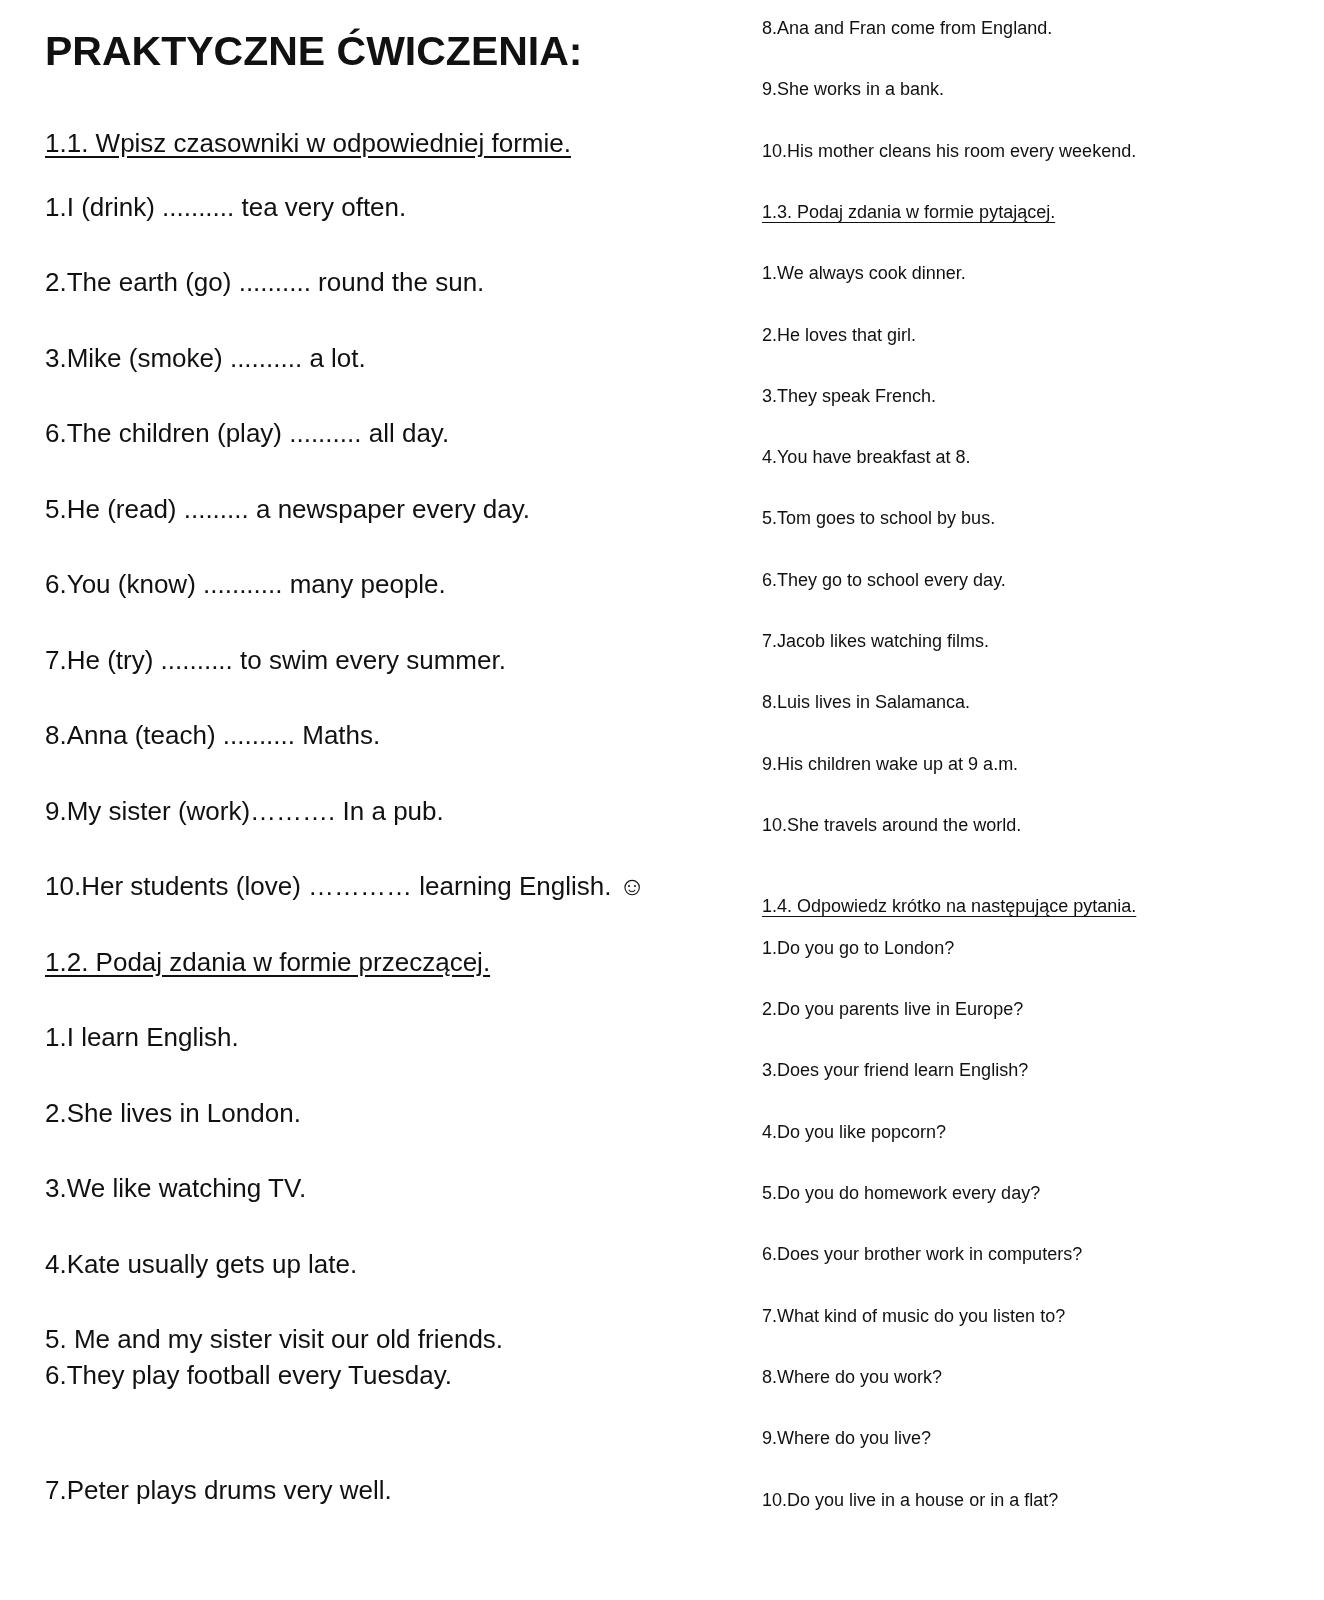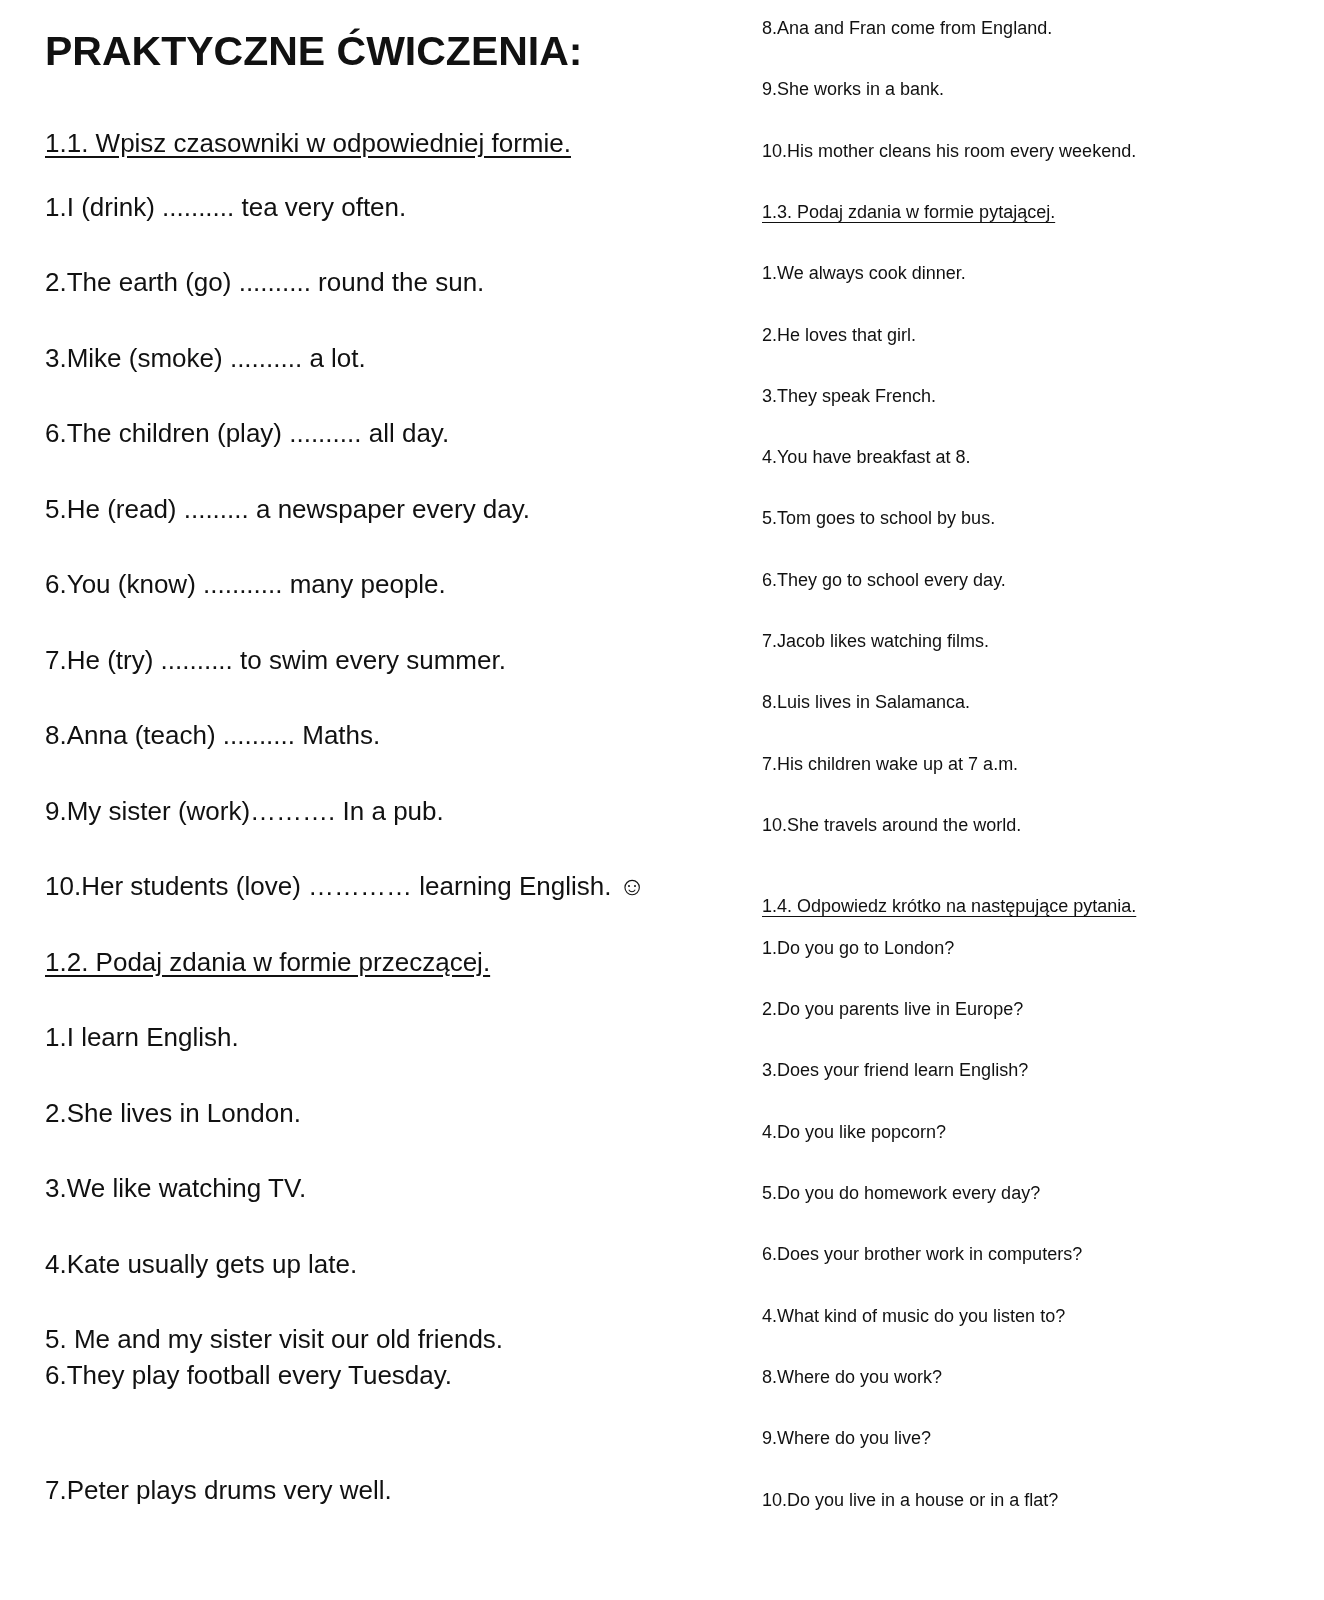--- a/index.html
+++ b/index.html
@@ -48,27 +48,27 @@
 
   <div class="rline u" style="top:202px">1.3. Podaj zdania w formie pytającej.</div>
   <div class="rline" style="top:263px">1.We always cook dinner.</div>
   <div class="rline" style="top:325px">2.He loves that girl.</div>
   <div class="rline" style="top:386px">3.They speak French.</div>
   <div class="rline" style="top:447px">4.You have breakfast at 8.</div>
   <div class="rline" style="top:508px">5.Tom goes to school by bus.</div>
   <div class="rline" style="top:570px">6.They go to school every day.</div>
   <div class="rline" style="top:631px">7.Jacob likes watching films.</div>
   <div class="rline" style="top:692px">8.Luis lives in Salamanca.</div>
-  <div class="rline" style="top:754px">7.His children wake up at 7 a.m.</div>
+  <div class="rline" style="top:754px">9.His children wake up at 9 a.m.</div>
   <div class="rline" style="top:815px">10.She travels around the world.</div>
 
   <div class="rline u" style="top:896px">1.4. Odpowiedz krótko na następujące pytania.</div>
   <div class="rline" style="top:938px">1.Do you go to London?</div>
   <div class="rline" style="top:999px">2.Do you parents live in Europe?</div>
   <div class="rline" style="top:1060px">3.Does your friend learn English?</div>
   <div class="rline" style="top:1122px">4.Do you like popcorn?</div>
   <div class="rline" style="top:1183px">5.Do you do homework every day?</div>
   <div class="rline" style="top:1244px">6.Does your brother work in computers?</div>
-  <div class="rline" style="top:1306px">4.What kind of music do you listen to?</div>
+  <div class="rline" style="top:1306px">7.What kind of music do you listen to?</div>
   <div class="rline" style="top:1367px">8.Where do you work?</div>
   <div class="rline" style="top:1428px">9.Where do you live?</div>
   <div class="rline" style="top:1490px">10.Do you live in a house or in a flat?</div>
 </div>
 
 </body></html>

